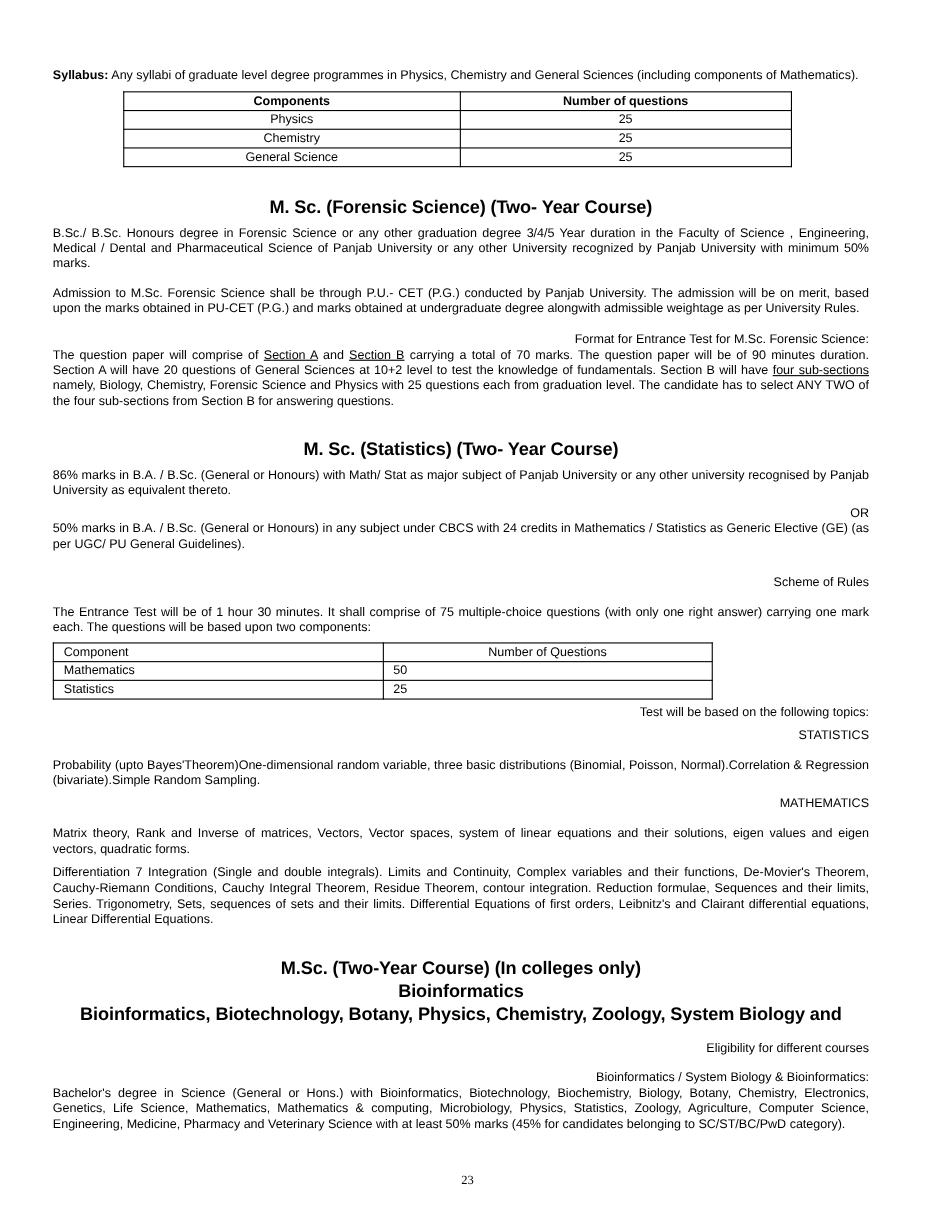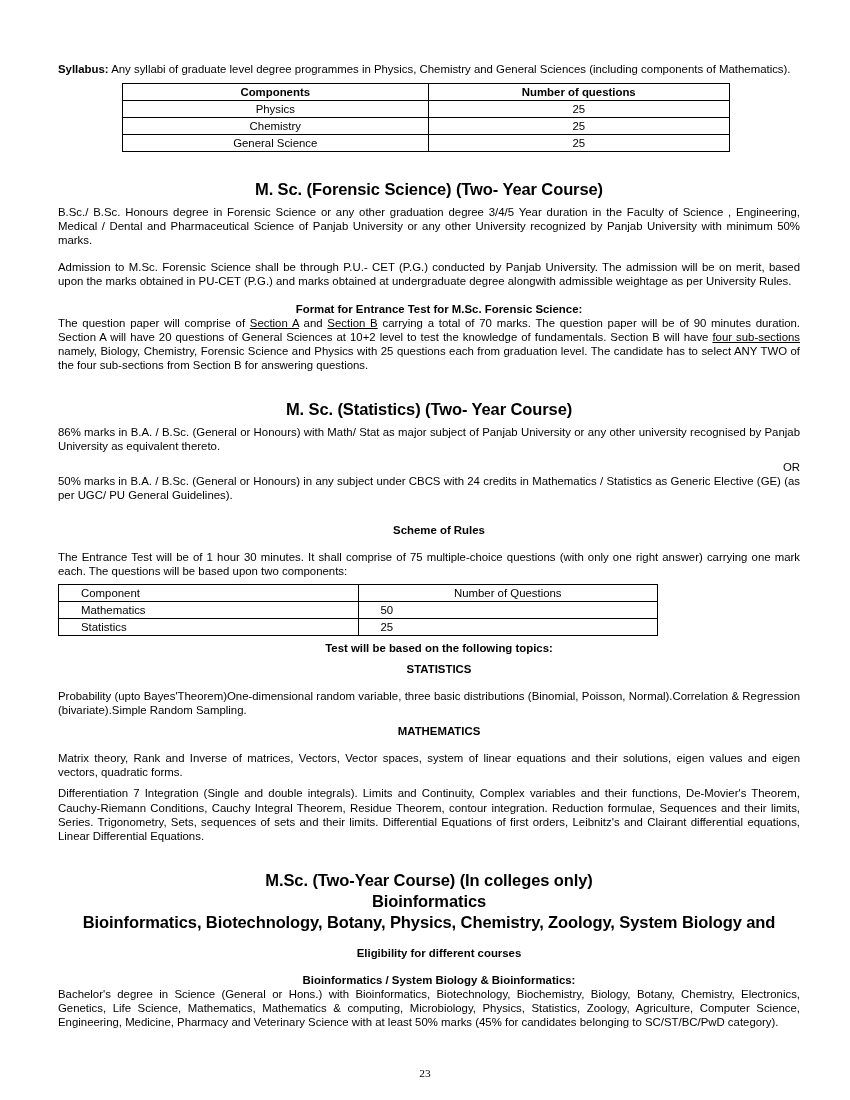--- a/index.html
+++ b/index.html
@@ -10,21 +10,21 @@
   body {
     width: 850px;
     height: 1100px;
     font-family: "Liberation Sans", sans-serif;
     color: #000000;
     position: relative;
     overflow: hidden;
   }
   .page {
     position: absolute;
-    left: 58px;
+    left: 48px;
     top: 62px;
     width: 742px;
   }
 
   
   p {
     margin: 0;
     font-size: 11.4px;
     line-height: 14.1px;
     text-align: justify;
@@ -44,39 +44,39 @@
     margin: 0;
     font-size: 16.5px;
     font-weight: bold;
     text-align: center;
     line-height: 21px;
     letter-spacing: -0.1px;
   }
   h2.subhead {
     margin: 0;
     font-size: 11.4px;
-    font-weight: bold;
-    text-align: center;
+    font-weight: normal;
+    text-align: right;
     line-height: 14.1px;
     padding-left: 20px;
   }
   .center-line {
     text-align: right;
     font-size: 11.4px;
     line-height: 14.1px;
   }
 
   
   table {
     border-collapse: collapse;
     font-size: 11.4px;
   }
   table td, table th {
     border: 1px solid #000000;
-    padding: 1px 22px;
+    padding: 1px 9px;
     font-weight: normal;
     line-height: 14px;
     height: 14px;
   }
 
   table.t-components {
     width: 608px;
     margin-left: 64px;
   }
   table.t-components th,

